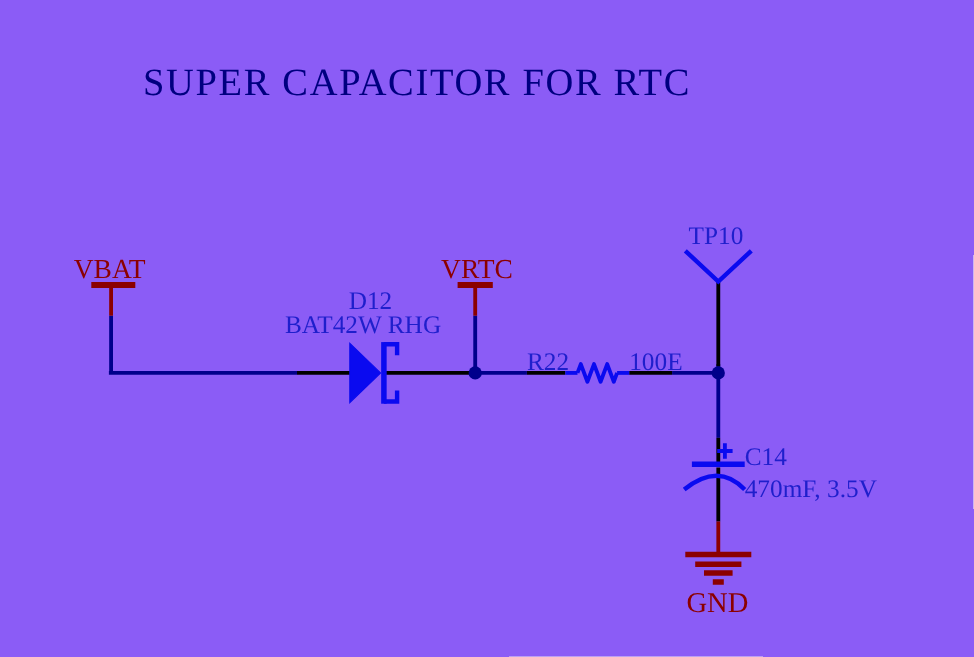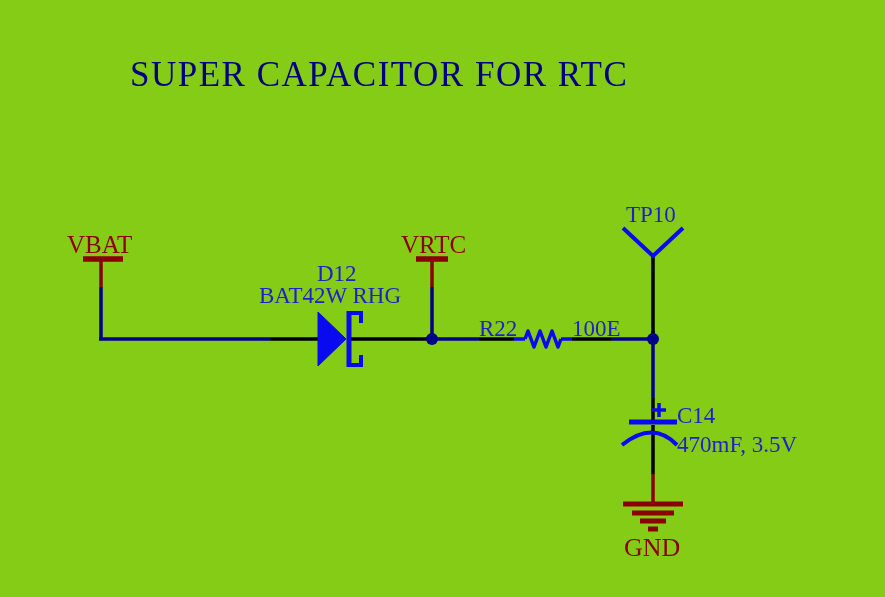--- a/index.html
+++ b/index.html
@@ -5,21 +5,21 @@
   html, body {
     margin: 0;
     padding: 0;
     background: #FDF9F0;
     font-family: "Liberation Serif", "DejaVu Serif", serif;
   }
   .sheet {
     position: relative;
     width: 885px;
     height: 597px;
-    background: #84cc16;
+    background: #8b5cf6;
     overflow: hidden;
   }
   svg.schematic {
     position: absolute;
     left: 0; top: 0;
     width: 885px; height: 597px;
   }
   text {
     font-family: "Liberation Serif", "DejaVu Serif", serif;
   }

